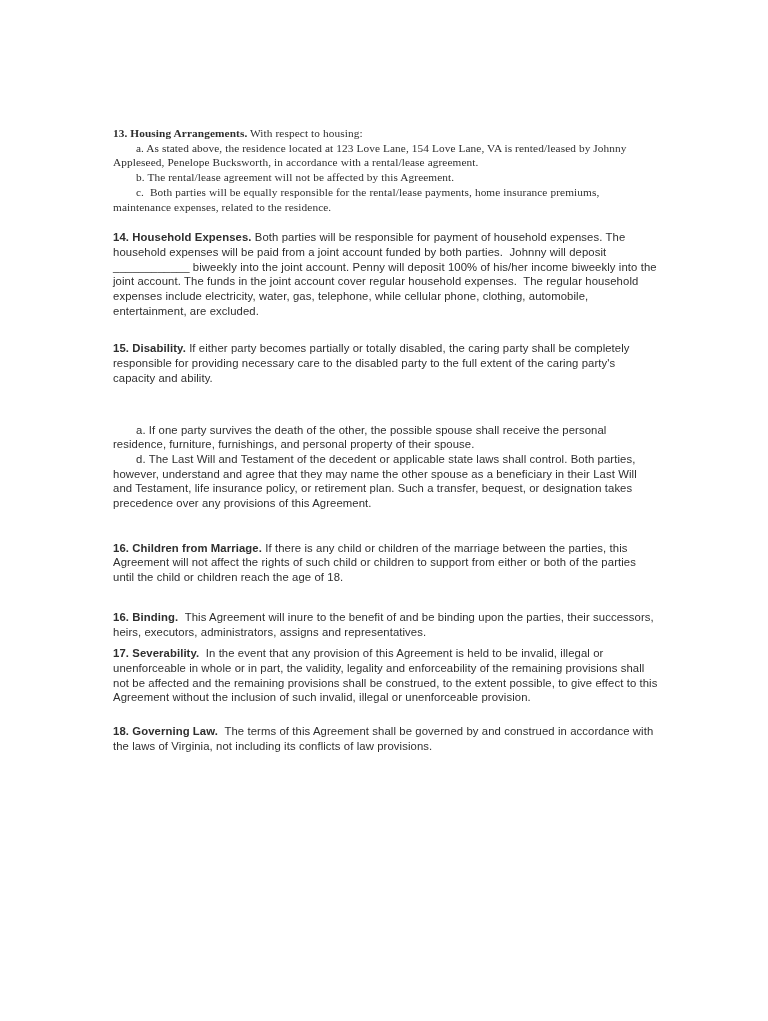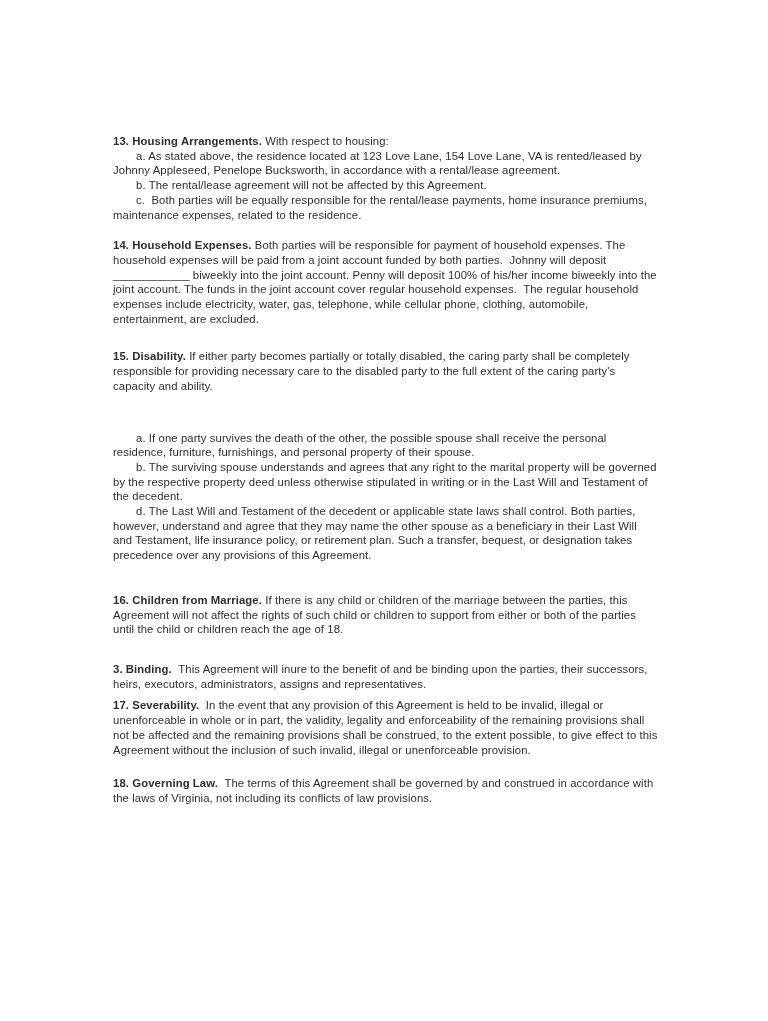--- a/index.html
+++ b/index.html
@@ -35,42 +35,41 @@
   }
   .b {
     font-weight: 700;
   }
 </style>
 </head>
 <body>
 
 <div class="page">
   <div class="content" id="content">
-      <section style="margin-top: 8px;">
+      <section style="margin-top: 0px; font-family: Liberation Serif, serif;">
         <p class="para lead"><span class="b">13. Housing Arrangements.</span> <span>With respect to housing:</span></p>
         <p class="para sub">a. As stated above, the residence located at 123 Love Lane, 154 Love Lane, VA is rented/leased by Johnny Appleseed, Penelope Bucksworth, in accordance with a rental/lease agreement.</p>
         <p class="para sub">b. The rental/lease agreement will not be affected by this Agreement.</p>
         <p class="para sub">c.&nbsp; Both parties will be equally responsible for the rental/lease payments, home insurance premiums, maintenance expenses, related to the residence.</p>
       </section>
       <section style="margin-top: 16px;">
         <p class="para lead"><span class="b">14. Household Expenses.</span> <span>Both parties will be responsible for payment of household expenses. The household expenses will be paid from a joint account funded by both parties.&nbsp; Johnny will deposit ____________ biweekly into the joint account. Penny will deposit 100% of his/her income biweekly into the joint account. The funds in the joint account cover regular household expenses.&nbsp; The regular household expenses include electricity, water, gas, telephone, while cellular phone, clothing, automobile, entertainment, are excluded.</span></p>
       </section>
       <section style="margin-top: 23px;">
         <p class="para lead"><span class="b">15. Disability.</span> <span>If either party becomes partially or totally disabled, the caring party shall be completely responsible for providing necessary care to the disabled party to the full extent of the caring party's capacity and ability.</span></p>
       </section>
       <section style="margin-top: 37px;">
         <p class="para sub">a. If one party survives the death of the other, the possible spouse shall receive the personal residence, furniture, furnishings, and personal property of their spouse.</p>
-        <p class="para sub">b. The surviving spouse understands and agrees that any right to the marital property will be governed by the respective property deed unless otherwise stipulated in writing or in the Last Will and Testament of the decedent.</p>
         <p class="para sub">d. The Last Will and Testament of the decedent or applicable state laws shall control. Both parties, however, understand and agree that they may name the other spouse as a beneficiary in their Last Will and Testament, life insurance policy, or retirement plan. Such a transfer, bequest, or designation takes precedence over any provisions of this Agreement.</p>
       </section>
       <section style="margin-top: 30px;">
         <p class="para lead"><span class="b">16. Children from Marriage.</span> <span>If there is any child or children of the marriage between the parties, this Agreement will not affect the rights of such child or children to support from either or both of the parties until the child or children reach the age of 18.</span></p>
       </section>
       <section style="margin-top: 25px;">
-        <p class="para lead"><span class="b">3. Binding.</span> <span>&nbsp;This Agreement will inure to the benefit of and be binding upon the parties, their successors, heirs, executors, administrators, assigns and representatives.</span></p>
+        <p class="para lead"><span class="b">16. Binding.</span> <span>&nbsp;This Agreement will inure to the benefit of and be binding upon the parties, their successors, heirs, executors, administrators, assigns and representatives.</span></p>
       </section>
       <section style="margin-top: 7px;">
         <p class="para lead"><span class="b">17. Severability.</span> <span>&nbsp;In the event that any provision of this Agreement is held to be invalid, illegal or unenforceable in whole or in part, the validity, legality and enforceability of the remaining provisions shall not be affected and the remaining provisions shall be construed, to the extent possible, to give effect to this Agreement without the inclusion of such invalid, illegal or unenforceable provision.</span></p>
       </section>
       <section style="margin-top: 19px;">
         <p class="para lead"><span class="b">18. Governing Law.</span> <span>&nbsp;The terms of this Agreement shall be governed by and construed in accordance with the laws of Virginia, not including its conflicts of law provisions.</span></p>
       </section>
     </div>
 </div>
 

